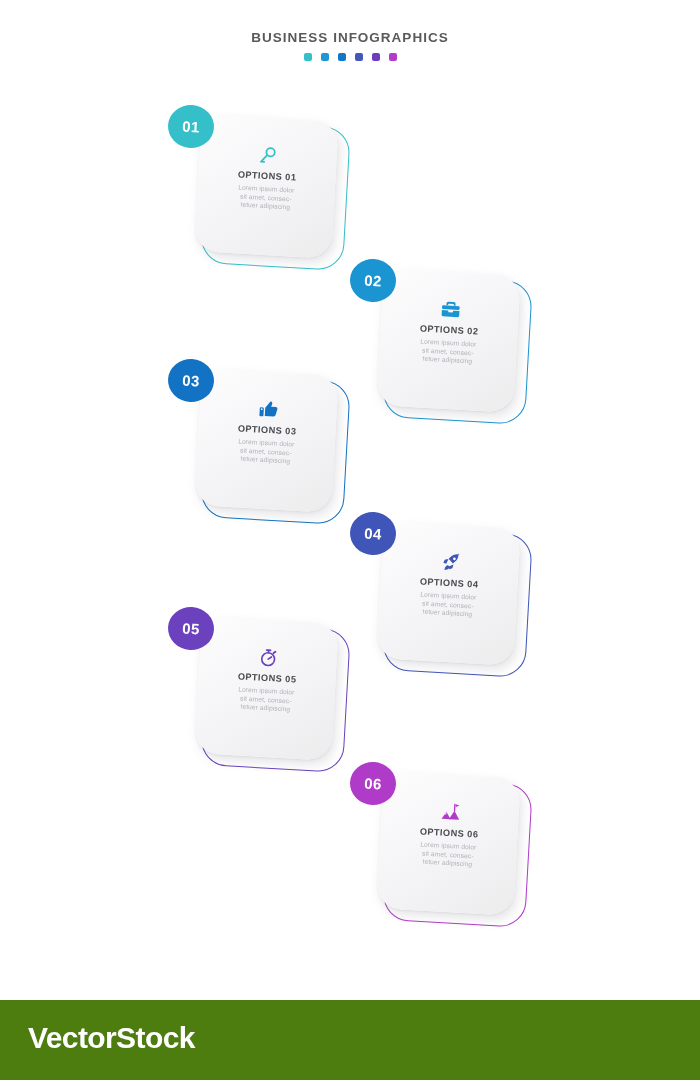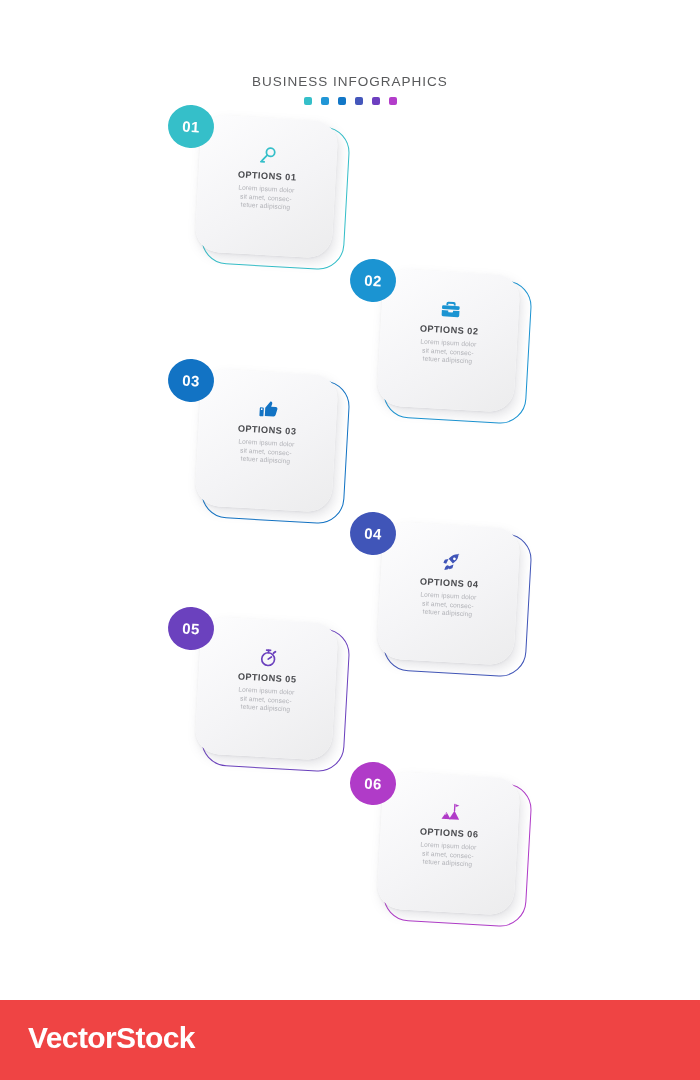--- a/index.html
+++ b/index.html
@@ -18,25 +18,24 @@
   
   #header {
     position: absolute;
     top: 30px;
     left: 0;
     width: 700px;
     text-align: center;
   }
   #header-title {
     font-size: 13.5px;
-    font-weight: normal;
+    font-weight: bold;
     letter-spacing: 1.0px;
     color: #58595b;
     line-height: 16px;
-    margin-top: 44px;
   }
   #header-dots {
     margin-top: 7px;
     display: flex;
     justify-content: center;
     gap: 9px;
   }
   .hdot {
     width: 8px;
     height: 8px;
@@ -298,15 +297,15 @@
           <div class="card-title">OPTIONS 06</div>
           <div class="card-desc">Lorem ipsum dolor
 sit amet, consec-
 tetuer adipiscing</div>
         </div>
       </div>
       <div class="badge" style="background: rgb(176, 59, 200); left: -28px; top: -13px;">06</div>
     </div>
   </div>
 
-<div id="footer" style="background: #ef4444;">
+<div id="footer" style="background: #4d7c0f;">
   <div id="footer-logo">VectorStock</div>
 </div>
 
 </body></html>

